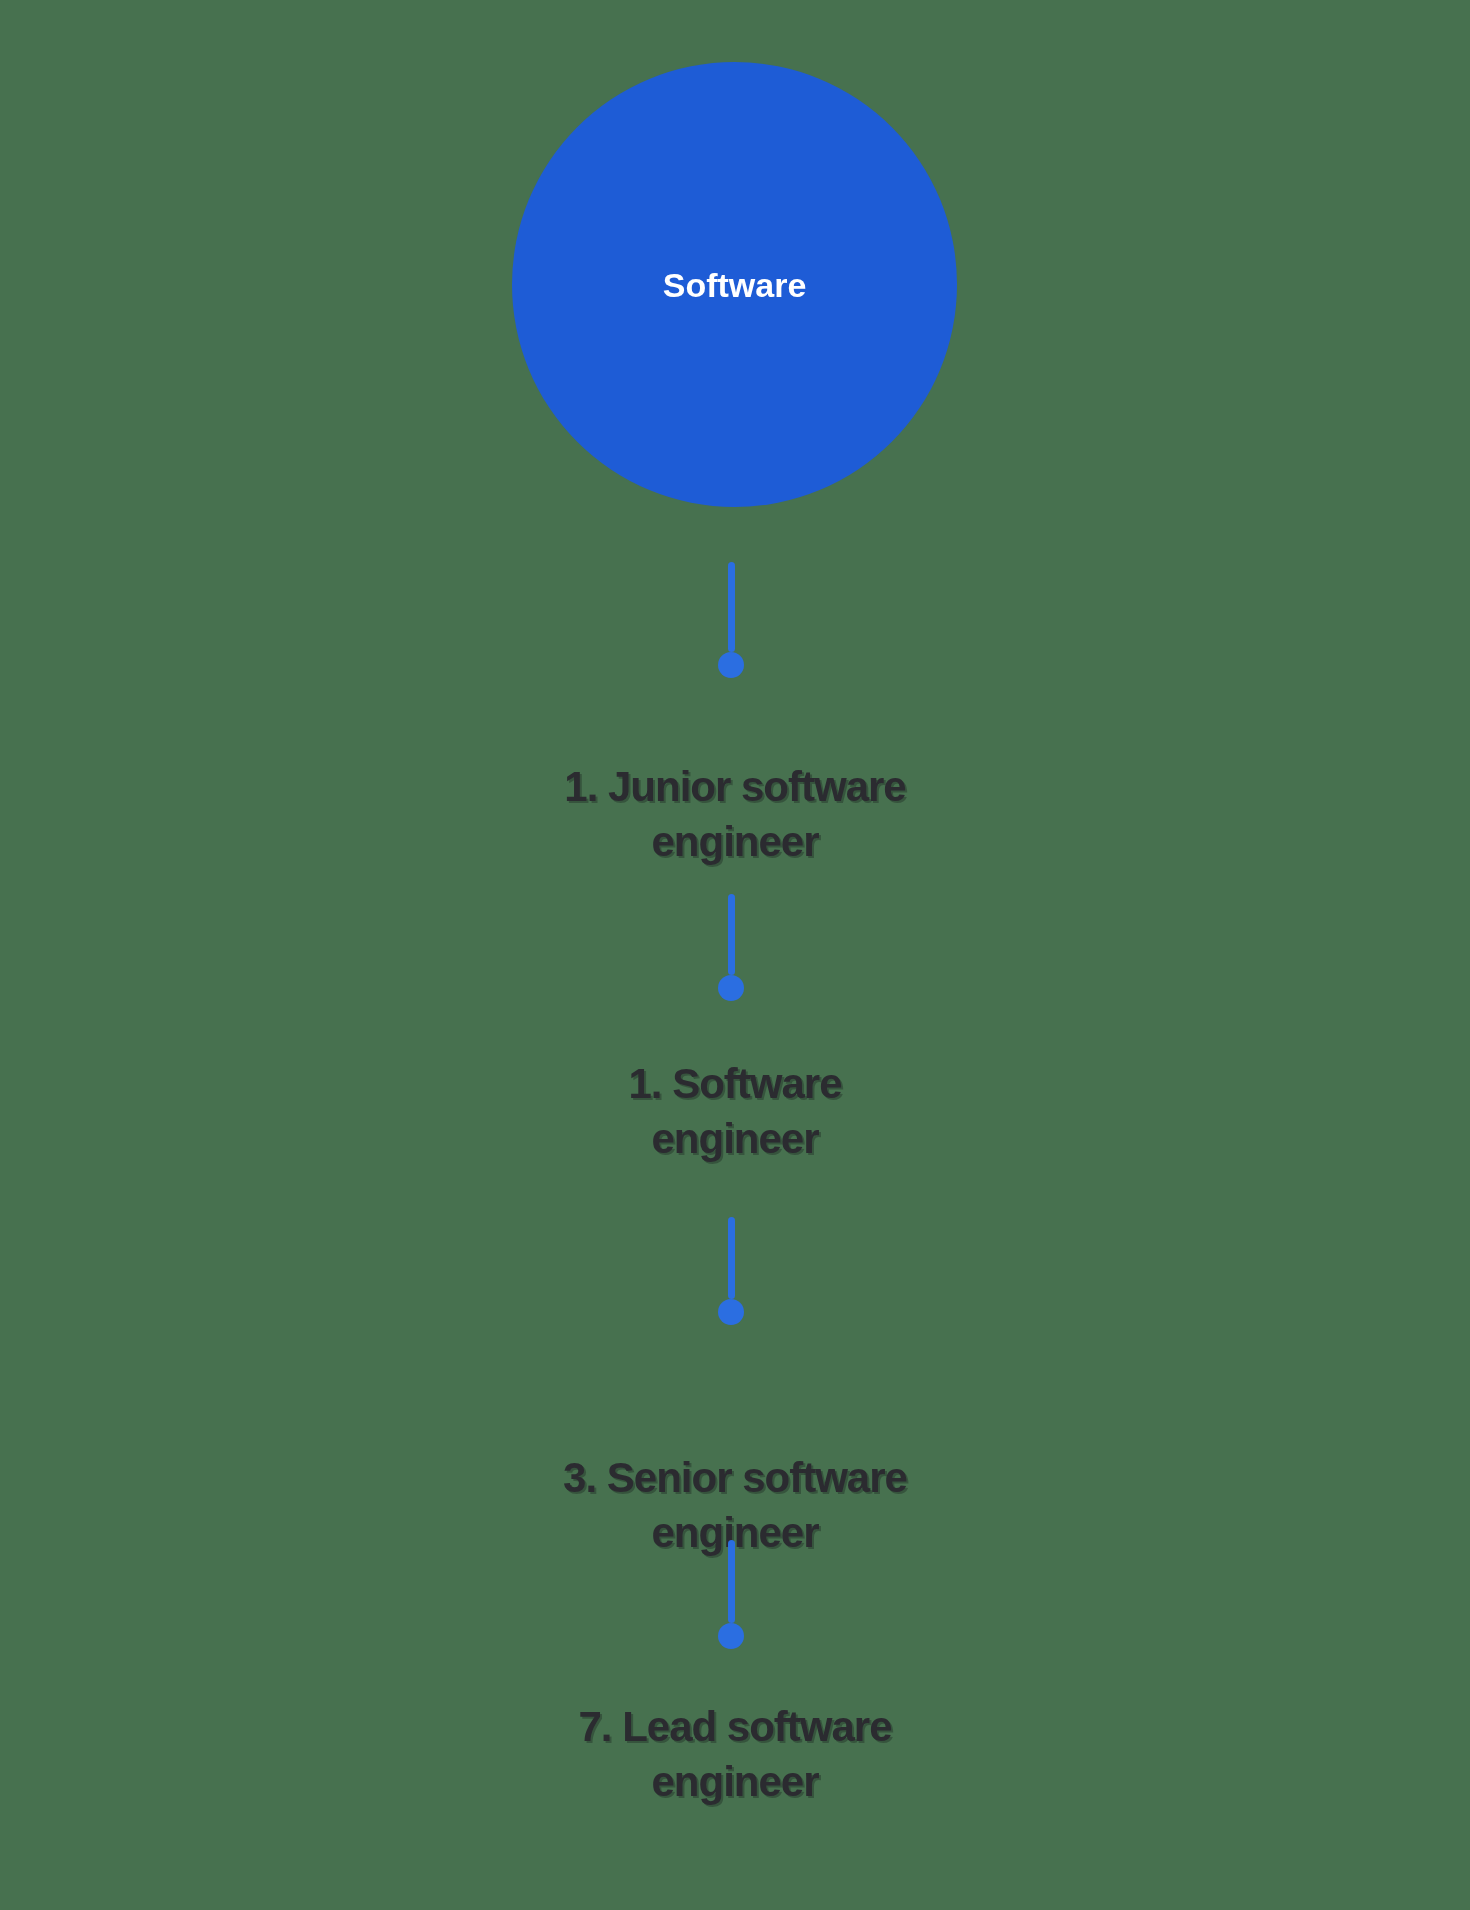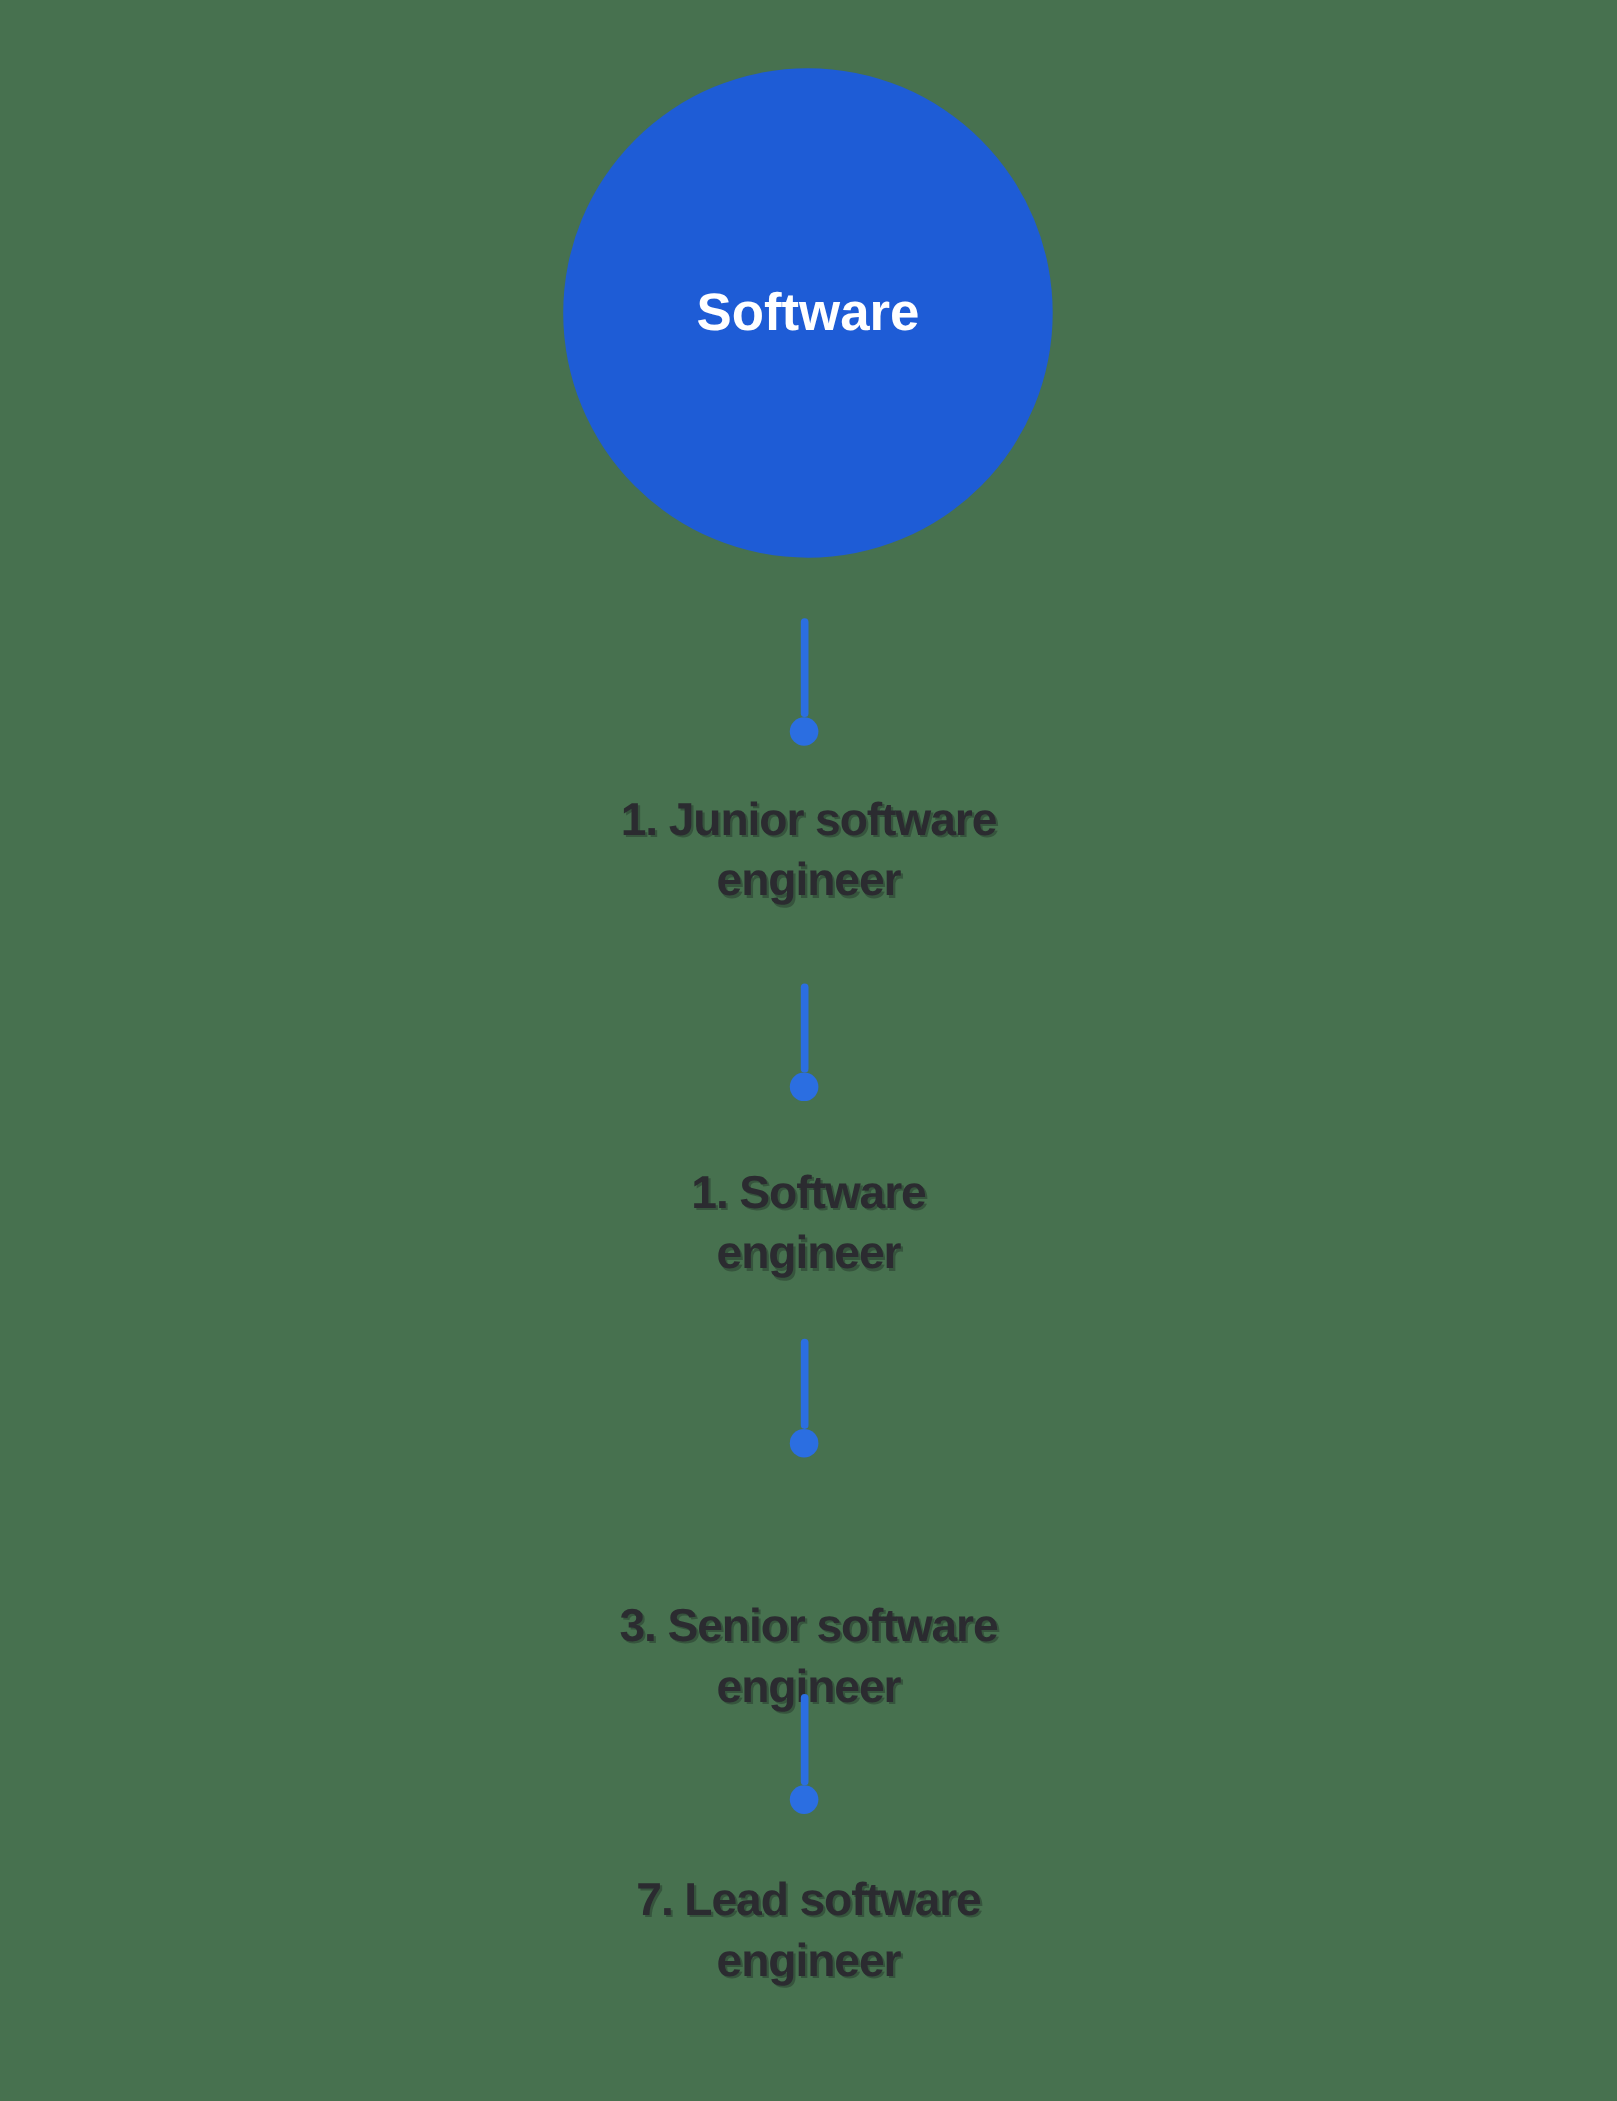--- a/index.html
+++ b/index.html
@@ -23,21 +23,21 @@
     width: 445px;
     height: 445px;
     border-radius: 50%;
     background: var(--node_fill, #1e5cd6);
     display: flex;
     align-items: center;
     justify-content: center;
   }
   .circle-text {
     color: var(--node_text, #ffffff);
-    font-size: 48px;
+    font-size: 34px;
     font-weight: 700;
     line-height: 48px;
     text-align: right;
     letter-spacing: 0px;
   }
 
   
   .connector {
     position: absolute;
     left: 718px;
@@ -78,21 +78,21 @@
     left: 385px;
     width: 700px;
     text-align: center;
     color: var(--step_text, #2b2b30);
     font-size: 42px;
     font-weight: 700;
     line-height: 55px;
     letter-spacing: -1px;
     text-shadow: 2px 2px 0 rgba(10, 10, 15, 0.28);
   }
-  .step.s1 { top: 717px; }
+  .step.s1 { top: 759px; }
   .step.s2 { top: 1056px; }
   .step.s3 { top: 1450px; }
   .step.s4 { top: 1699px; }
 </style>
 </head>
 <body>
 
 <div class="canvas">
 
   <div class="circle">

